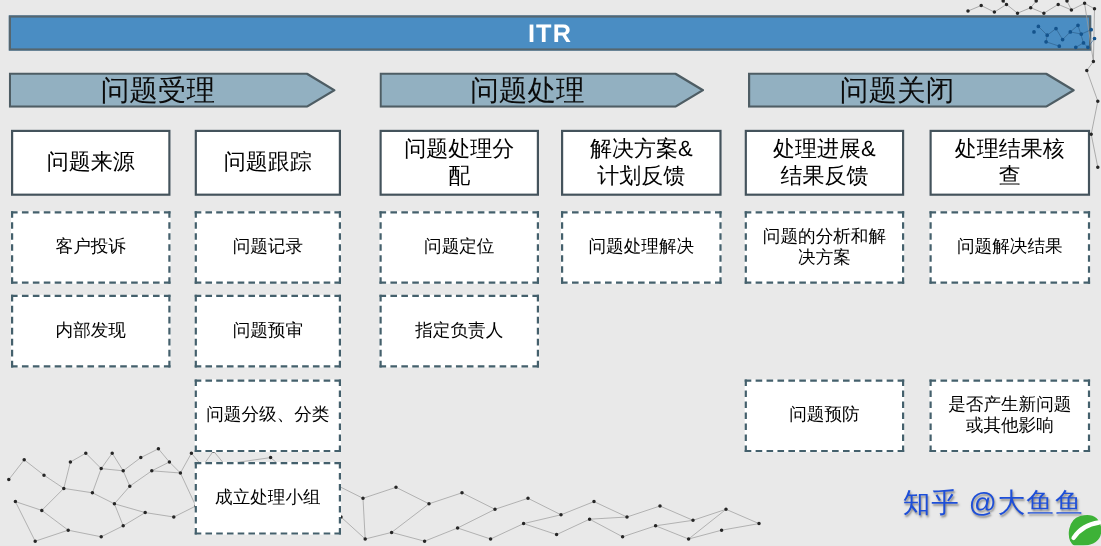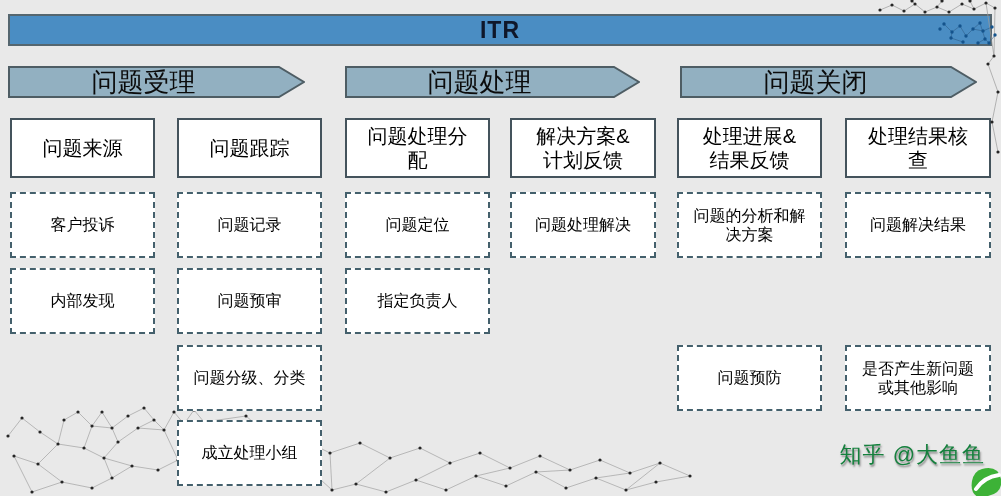--- a/index.html
+++ b/index.html
@@ -10,56 +10,56 @@
   }
   .stage{
     position:relative;width:1001px;height:496px;
     background:#e9e9e9;overflow:hidden;
   }
   
   .itr-bar{
     position:absolute;left:8px;top:14px;width:984px;height:32px;
     background:#4a8dc3;border:2px solid #55666f;box-sizing:border-box;
     display:flex;align-items:center;justify-content:center;
-    font-size:23px;font-weight:600;color:#0f172a;letter-spacing:1px;
+    font-size:23px;font-weight:600;color:#ffffff;letter-spacing:1px;
     z-index:2;
   }
   
   .arrow{position:absolute;top:66px;height:32px;z-index:2;}
   .arrow svg{display:block;}
   .arrow .lbl{
     position:absolute;left:0;top:0;right:26px;bottom:0;
     display:flex;align-items:center;justify-content:center;
     font-size:26px;color:#0b0b0b;
   }
   .a1{left:8px;width:297px;}
   .a2{left:345px;width:295px;}
   .a3{left:680px;width:297px;text-align:center;}
   
   .col{position:absolute;top:0;height:496px;z-index:2;}
   .c1{left:10px;width:145px;}
-  .c2{left:177px;width:145px;}
+  .c2{left:177px;width:133px;}
   .c3{left:345px;width:145px;}
   .c4{left:510px;width:146px;}
   .c5{left:677px;width:145px;}
   .c6{left:845px;width:146px;}
   .box{
     position:absolute;left:0;right:0;box-sizing:border-box;
     background:#ffffff;
     display:flex;align-items:center;justify-content:center;
     text-align:center;white-space:pre-line;line-height:1.2;
     padding:2px 4px;color:#000;
   }
   .hdr{top:118px;height:60px;border:2px solid #44535c;font-size:20px;}
   .item{border:2px dashed #44606c;font-size:16px;height:66px;}
   .r1{top:192px;} .r2{top:268px;} .r3{top:345px;} .r4{top:420px;}
   
   .watermark{
     position:absolute;right:16px;top:440px;z-index:3;
-    font-size:22px;letter-spacing:1px;color:#15803d;
+    font-size:25px;letter-spacing:1px;color:#1d4ed8;
     text-shadow:1px 2px 2px rgba(110,110,110,.85);
   }
   
   .net{position:absolute;z-index:1;}
   .net-bl{left:0;top:398px;}
   .net-tr{left:852px;top:0;z-index:3;}
   .logo-corner{position:absolute;left:968px;top:463px;z-index:4;}
 </style>
 </head>
 <body>

